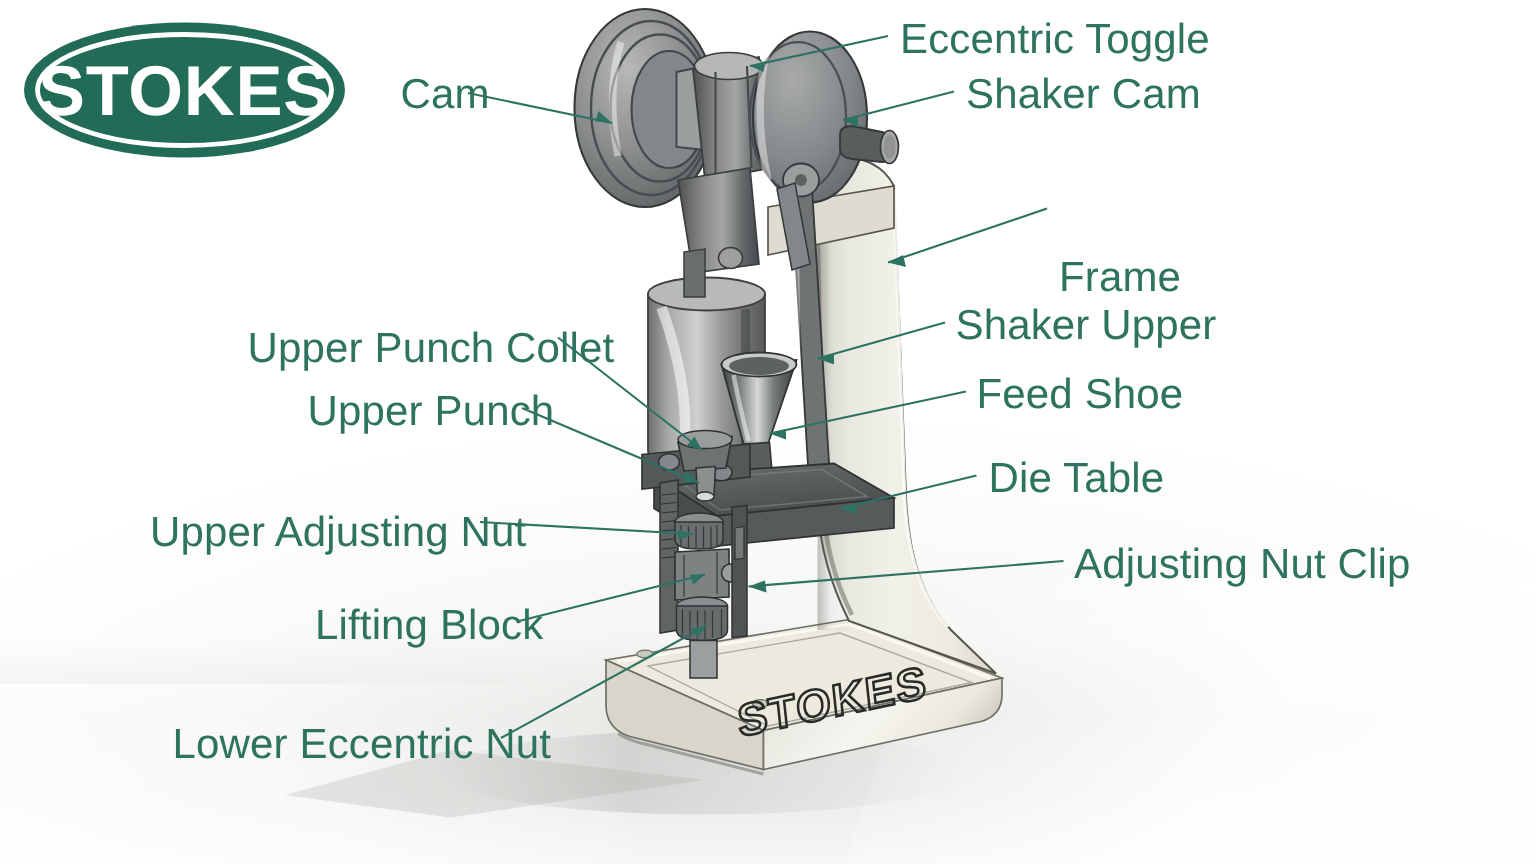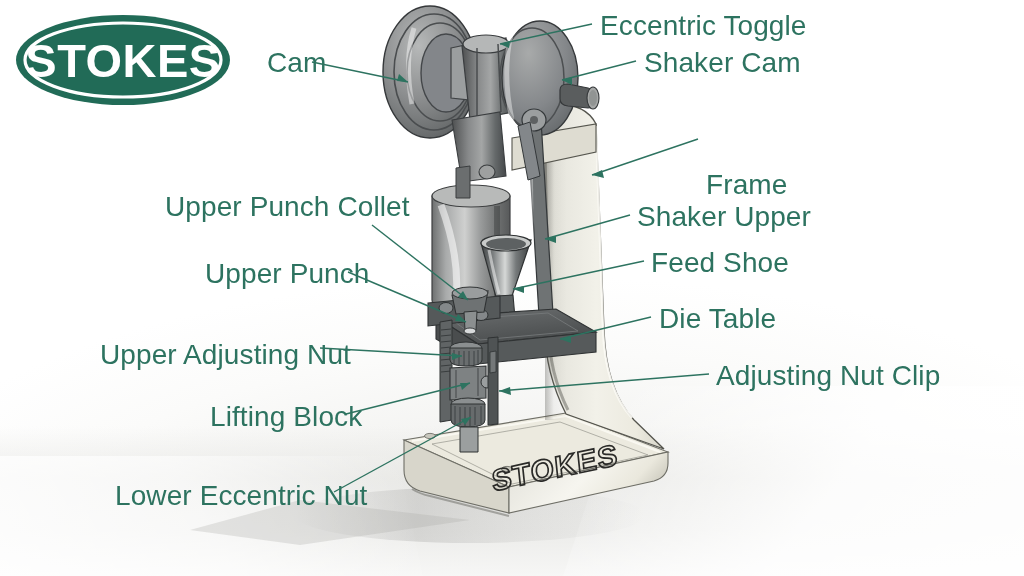--- a/index.html
+++ b/index.html
@@ -395,19 +395,19 @@
 
   <div class="label right" style="left:600px; top:12px;">Eccentric Toggle</div>
   <div class="label right" style="left:644px; top:49px;">Shaker Cam</div>
   <div class="label right" style="left:706px; top:127px;margin-top:44px;">Frame</div>
   <div class="label right" style="left:637px; top:203px;">Shaker Upper</div>
   <div class="label right" style="left:651px; top:249px;">Feed Shoe</div>
   <div class="label right" style="left:659px; top:305px;">Die Table</div>
   <div class="label right" style="left:716px; top:362px;">Adjusting Nut Clip</div>
 
   <div class="label left" style="left:267px; top:49px;">Cam</div>
-  <div class="label left" style="left:165px; top:193px;">Upper Punch Collet</div>
+  <div class="label left" style="left:165px; top:218px;">Upper Punch Collet</div>
   <div class="label left" style="left:205px; top:260px;text-align:right;">Upper Punch</div>
   <div class="label left" style="left:100px; top:329px;margin-top:12px;">Upper Adjusting Nut</div>
   <div class="label left" style="left:210px; top:403px;">Lifting Block</div>
   <div class="label left" style="left:115px; top:482px;">Lower Eccentric Nut</div>
 
 </div>
 
 </body></html>

